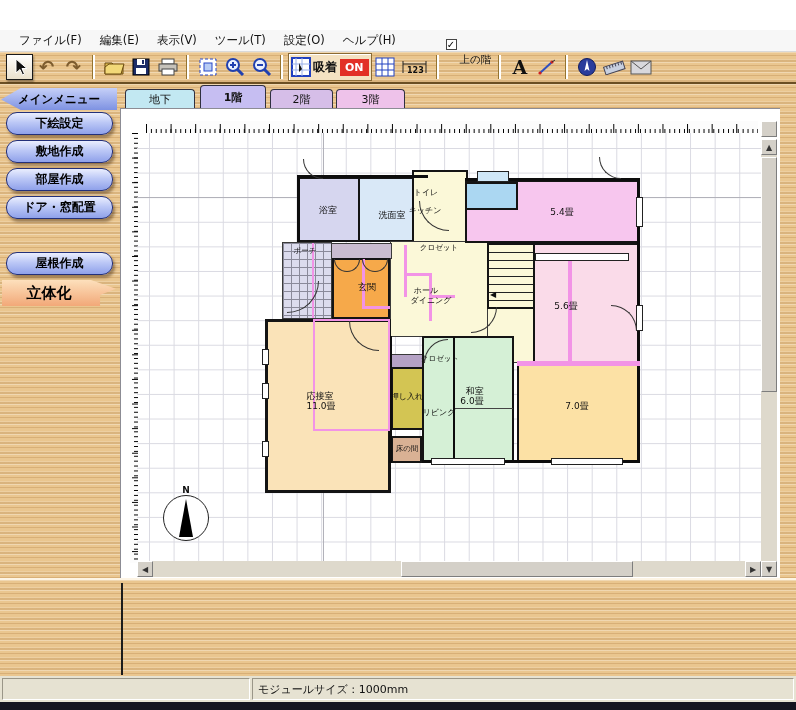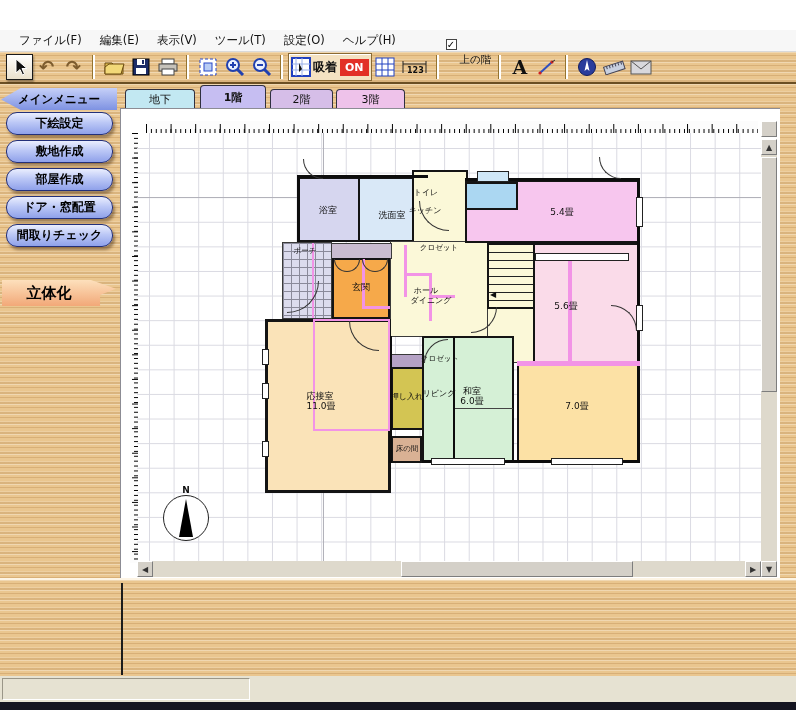--- a/index.html
+++ b/index.html
@@ -67,21 +67,21 @@
 
 .room { position:absolute; border:2px solid #141414; z-index:2; }
 .b1 { border-width:1px; border-color:#3a3a3a; }
 .b3 { border-width:3px; }
 .dots { background-image:radial-gradient(rgba(255,255,255,.55) 26%,transparent 27%); background-size:4px 4px; }
 .wl { position:absolute; background:#0d0d0d; z-index:3; }
 .pw { position:absolute; background:#f293e6; z-index:3; }
 .pwrect { position:absolute; border:2px solid #f293e6; z-index:3; }
 .win { position:absolute; background:#fff; border:1px solid #222; z-index:4; }
 .arc { position:absolute; z-index:4; }
-.lbl { position:absolute; z-index:5; font-size:9px; color:#101010; transform:translate(-50%,-50%); white-space:nowrap; text-align:center; line-height:1.15; }
+.lbl { position:absolute; z-index:5; font-size:9px; color:#101010; transform:translate(-50%,-50%); white-space:nowrap; text-align:right; line-height:1.15; }
 .lbl-s { font-size:8px; }
 .lbl-xs { font-size:7.5px; }
 .tiles { background-color:#dcdcee; background-image:linear-gradient(to right,#8a8a9a 1px,transparent 1px),linear-gradient(to bottom,#8a8a9a 1px,transparent 1px); background-size:8px 8px; }
 .stairs { background-color:#fcf8d8; background-image:repeating-linear-gradient(180deg,transparent 0 7px,#222 7px 8px); }
 .compass-circle { position:absolute; left:42px; top:386px; width:46px; height:46px; border:1px solid #222; border-radius:50%; background:#fff; z-index:5; }
 .compass-needle { position:absolute; left:58px; top:390px; width:0; height:0; border-left:7px solid transparent; border-right:7px solid transparent; border-bottom:38px solid #000; z-index:6; }
 
 
 .scroll { position:absolute; background:#ded9cc; z-index:8; }
 .sbtn { position:absolute; width:16px; height:16px; background:#d4d0c8; border:1px solid; border-color:#fff #7d7d7d #7d7d7d #fff; font-size:8px; color:#333; display:flex; align-items:center; justify-content:center; }
@@ -229,21 +229,21 @@
         </svg>
       </span>
   </div>
 
   <div class="sidebar wood">
     <div class="mainmenu-btn">メインメニュー</div>
     <div class="side-btn" style="top:28px">下絵設定</div>
     <div class="side-btn" style="top:84px">部屋作成</div>
     <div class="side-btn" style="top:56px">敷地作成</div>
     <div class="side-btn" style="top:112px">ドア・窓配置</div>
-    <div class="side-btn" style="top:140px">間取りチェック</div>
+    <div class="side-btn" style="top:168px">屋根作成</div>
     <div class="solid-btn">立体化</div>
   </div>
 
   <div class="workarea wood">
     <div class="tabs-row">
       <div class="tab" style="left:5px;width:70px;background:#c2e8f2">地下</div>
       <div class="tab tab-active" style="left:80px;width:66px;background:#c6bef2">1階</div>
       <div class="tab" style="left:150px;width:63px;background:#d6bee8">2階</div>
       <div class="tab" style="left:216px;width:69px;background:#eec2ea">3階</div>
     </div>
@@ -318,29 +318,29 @@
 
       <div class="lbl" style="left:207px;top:101px">浴室</div>
       <div class="lbl" style="left:271px;top:106px">洗面室</div>
       <div class="lbl lbl-s" style="left:305px;top:84px">トイレ</div>
       <div class="lbl lbl-s" style="left:304px;top:102px">キッチン</div>
       <div class="lbl lbl-xs" style="left:318px;top:139px">クロゼット</div>
       <div class="lbl" style="left:441px;top:103px">5.4畳</div>
       <div class="lbl lbl-s" style="left:305px;top:182px">ホール</div>
       <div class="lbl lbl-s" style="left:310px;top:192px">ダイニング</div>
       <div class="lbl lbl-xs" style="left:184px;top:142px">ポーチ</div>
-      <div class="lbl" style="left:240px;top:178px">玄関</div>
+      <div class="lbl" style="left:246px;top:178px">玄関</div>
       <div class="lbl" style="left:445px;top:197px">5.6畳</div>
       <div class="lbl" style="left:200px;top:292px;text-align:left">
           <div>応接室</div>
           <div>11.0畳</div>
         </div>
       <div class="lbl lbl-s" style="left:286px;top:288px">押し入れ</div>
       <div class="lbl lbl-xs" style="left:319px;top:250px">クロゼット</div>
-      <div class="lbl lbl-s" style="left:318px;top:285px">リビング</div>
+      <div class="lbl lbl-s" style="left:318px;top:304px">リビング</div>
       <div class="lbl" style="left:351px;top:287px">
           <div>和室</div>
           <div>6.0畳</div>
         </div>
       <div class="lbl lbl-xs" style="left:286px;top:340px">床の間</div>
       <div class="lbl" style="left:456px;top:297px">7.0畳</div>
       <div class="lbl lbl-s" style="left:372px;top:186px;z-index:6">◀</div>
 
       <div class="compass-circle"></div>
       <div class="compass-needle"></div>
@@ -360,15 +360,16 @@
     </div>
   </div>
 
   <div class="bottom-panel wood">
     <div class="bp-divider"></div>
     <div class="bp-edge"></div>
   </div>
 
   <div class="statusbar">
     <div class="status-cell" style="flex:0 0 248px"></div>
+    <div class="status-cell" style="flex:1">モジュールサイズ：1000mm</div>
   </div>
   <div class="bottom-strip"></div>
 </div>
 
 </body></html>

